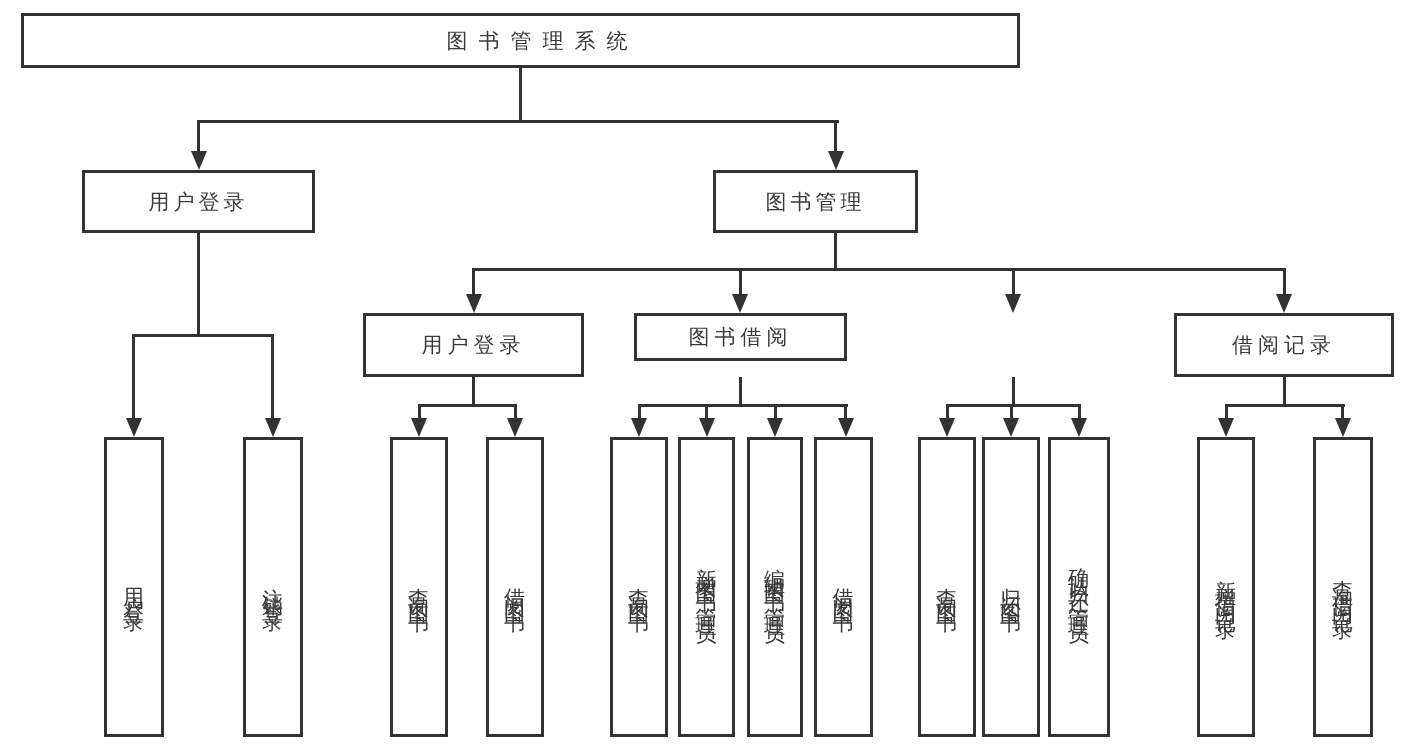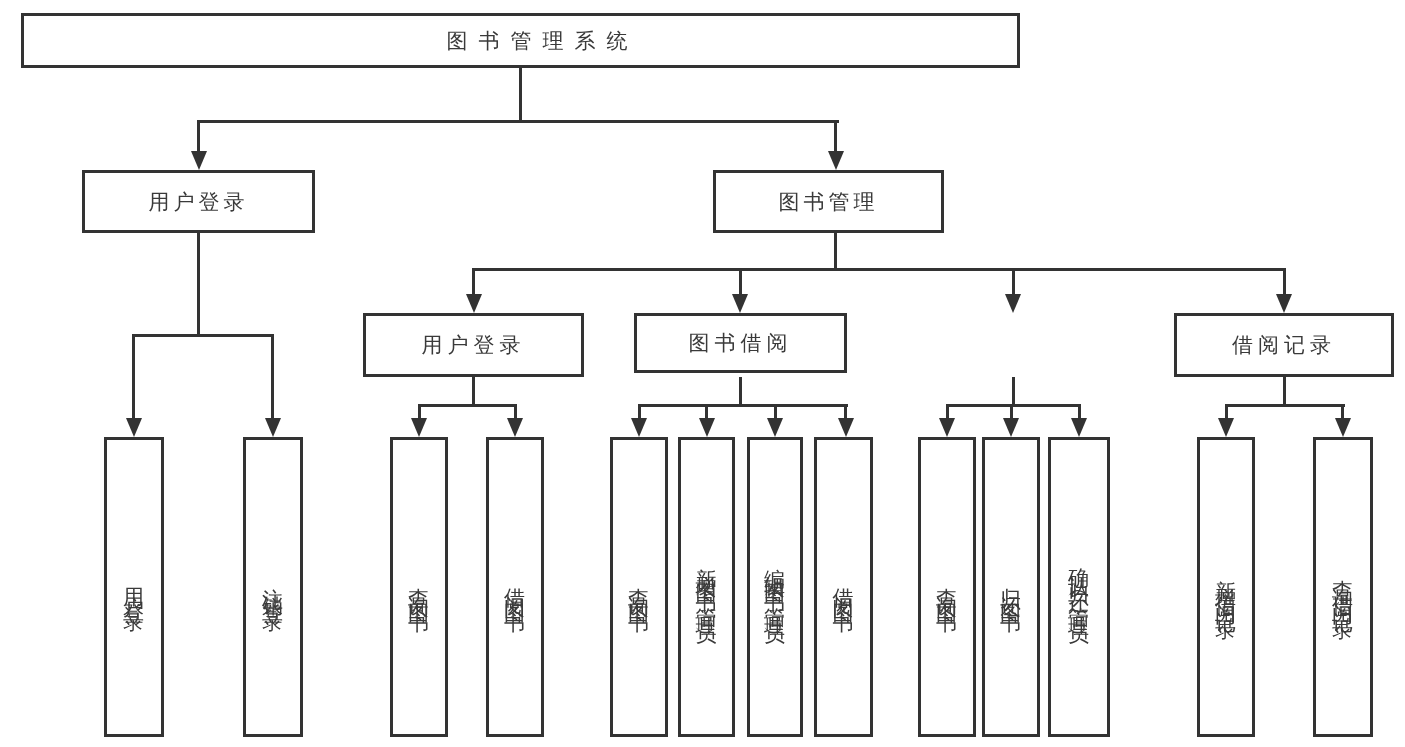--- a/index.html
+++ b/index.html
@@ -52,24 +52,24 @@
   }
 </style>
 </head>
 <body>
 
 <div id="canvas">
 
   <div class="node root" style="left:21px;top:13px;width:999px;height:55px;">图书管理系统</div>
 
   <div class="node" style="left:82px;top:170px;width:233px;height:63px;">用户登录</div>
-  <div class="node" style="left:713px;top:170px;width:231px;height:63px;">图书管理</div>
+  <div class="node" style="left:713px;top:170px;width:205px;height:63px;">图书管理</div>
 
   <div class="node lvl3" style="left:363px;top:313px;width:221px;height:64px;">用户登录</div>
-  <div class="node lvl3" style="left:634px;top:313px;width:213px;height:60px;">图书借阅</div>
+  <div class="node lvl3" style="left:634px;top:313px;width:213px;height:48px;">图书借阅</div>
   <div class="node lvl3" style="left:1174px;top:313px;width:220px;height:64px;">借阅记录</div>
 
   <div class="node leaf" style="left:104px;top:437px;width:60px;height:300px;">
     <span class="vtext">用户登录</span>
     </div>
   <div class="node leaf" style="left:243px;top:437px;width:60px;height:300px;">
     <span class="vtext">注销登录</span>
     </div>
 
   <div class="node leaf" style="left:390px;top:437px;width:58px;height:300px;">

